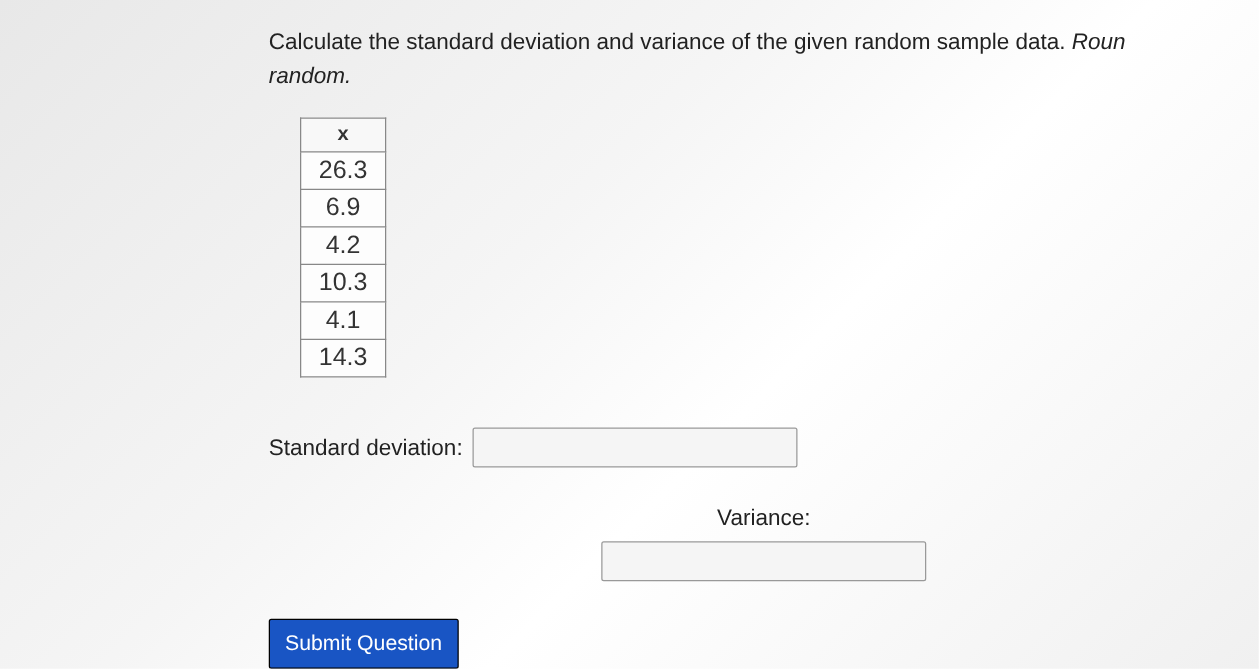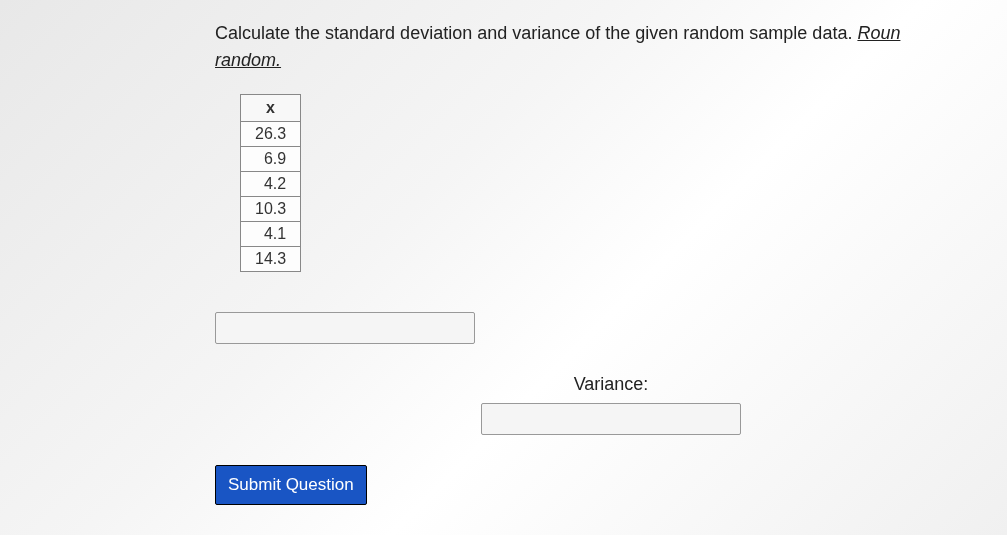--- a/index.html
+++ b/index.html
@@ -17,41 +17,40 @@
       position: relative;
     }
     .question-text {
       font-size: 18px;
       line-height: 1.5;
       color: #222;
       margin-bottom: 5px;
     }
     .question-text .italic {
       font-style: italic;
-      text-decoration: underline;
     }
     .data-table {
       border-collapse: collapse;
       margin-top: 20px;
       margin-left: 25px;
       background: #fff;
     }
     .data-table th {
       border: 1px solid #888;
       padding: 4px 18px;
       text-align: center;
       font-weight: bold;
       font-size: 16px;
       background: #f8f8f8;
     }
     .data-table td {
       border: 1px solid #888;
       padding: 3px 14px;
-      text-align: right;
-      font-size: 16px;
+      text-align: center;
+      font-size: 20px;
       background: #fdfdfd;
     }
     .answer-row {
       margin-top: 40px;
       margin-left: 0;
       display: flex;
       align-items: center;
       gap: 8px;
     }
     .answer-row + .answer-row {
@@ -115,20 +114,21 @@
     <tr>
         <td>4.1</td>
       </tr>
     <tr>
         <td>14.3</td>
       </tr>
   </tbody>
 </table>
 
 <div class="answer-row">
+  <span class="answer-label">Standard deviation:</span>
   <input type="text" class="answer-input" value="" style="">
 </div>
 
 <div class="answer-row">
   <span class="answer-label">Variance:</span>
   <input type="text" class="answer-input" value="" style="">
 </div>
 
 <button class="submit-btn">Submit Question</button>
 

